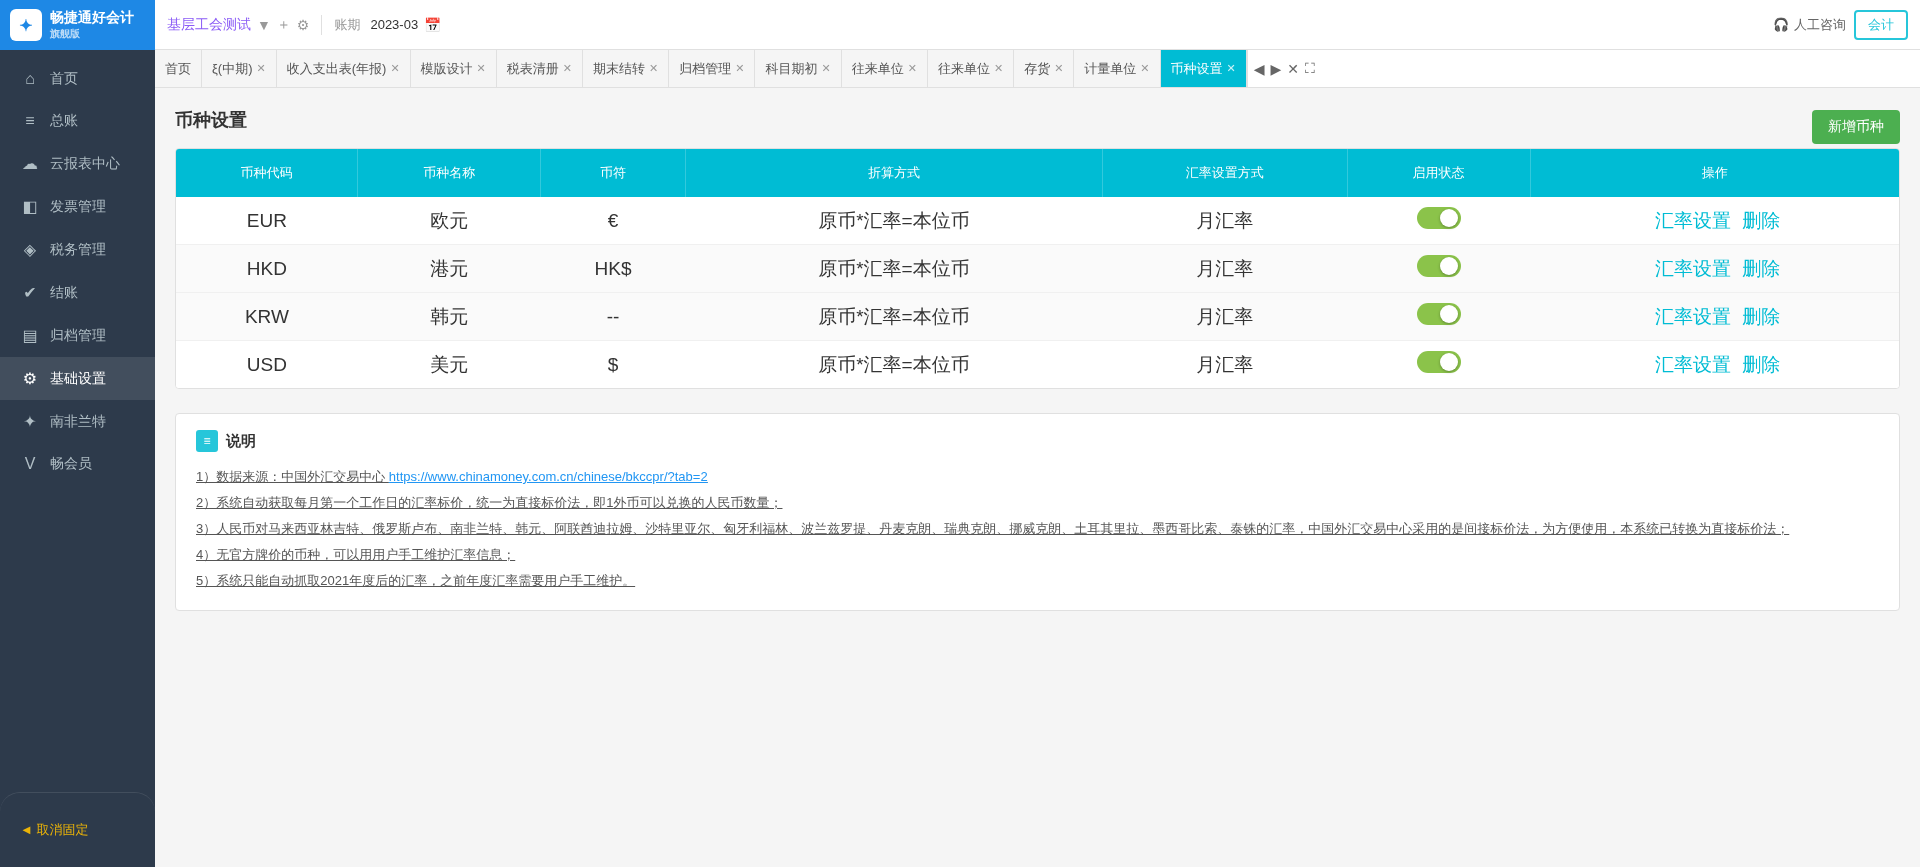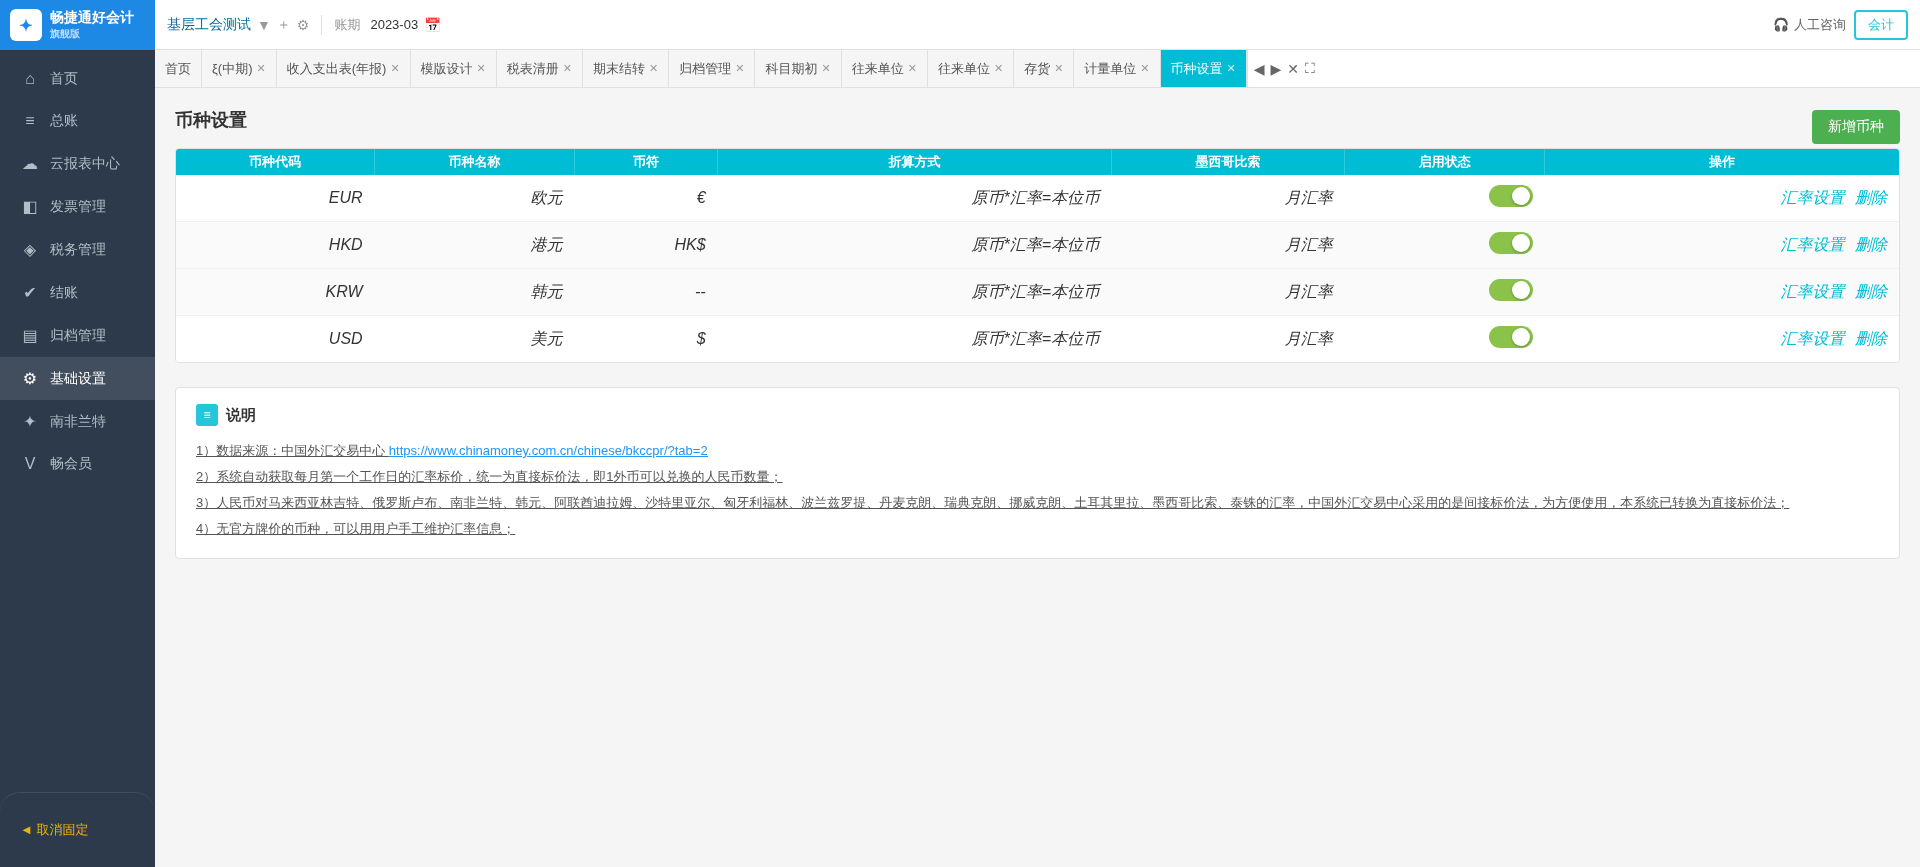--- a/index.html
+++ b/index.html
@@ -74,21 +74,21 @@
       height: 50px;
       display: flex;
       align-items: center;
       padding: 0 12px;
       border-bottom: 1px solid #e0e0e0;
       gap: 8px;
     }
     .topbar-left {
       display: flex; align-items: center; gap: 6px; flex: 1;
     }
-    .company-name { font-size: 14px; color: #0369a1; }
+    .company-name { font-size: 14px; color: #8b5cf6; }
     .topbar-icon { color: #999; cursor: pointer; font-size: 14px; }
     .topbar-divider { width: 1px; height: 20px; background: #e0e0e0; margin: 0 6px; }
     .period-label { color: #999; font-size: 13px; }
     .period-value { color: #333; font-size: 13px; font-weight: 500; }
     .topbar-right { display: flex; align-items: center; gap: 8px; }
     .service-btn {
       display: flex; align-items: center; gap: 4px;
       color: #666; font-size: 13px; cursor: pointer;
     }
     .account-btn {
@@ -158,35 +158,34 @@
     
     .table-wrap {
       background: white;
       border-radius: 4px;
       overflow: hidden;
       border: 1px solid #e0e0e0;
     }
     table { width: 100%; border-collapse: collapse; }
     thead tr { background: #00bcd4; color: white; }
     thead th {
-      padding: 4px 12px;
+      padding: 15px 12px;
       text-align: center;
-      font-weight: 700;
+      font-weight: 400;
       font-size: 13px;
       border-right: 1px solid rgba(255,255,255,0.2);
     }
     thead th:last-child { border-right: none; }
     tbody tr { border-bottom: 1px solid #f0f0f0; }
     tbody tr:last-child { border-bottom: none; }
     tbody td {
       padding: 10px 12px;
-      text-align: right;
+      text-align: center;
       color: #333;
-      font-size: 16px;
-      font-style: italic;
+      font-size: 19px;
     }
     .action-link { color: #00bcd4; cursor: pointer; text-decoration: none; margin: 0 6px; }
     .action-delete { color: #00bcd4; cursor: pointer; }
 
     
     .toggle {
       display: inline-flex;
       align-items: center;
       cursor: pointer;
     }
@@ -387,21 +386,21 @@
     </div>
 
     <div class="table-wrap">
       <table>
         <thead>
           <tr>
             <th>币种代码</th>
             <th>币种名称</th>
             <th>币符</th>
             <th>折算方式</th>
-            <th>墨西哥比索</th>
+            <th>汇率设置方式</th>
             <th>启用状态</th>
             <th>操作</th>
           </tr>
         </thead>
         <tbody id="table-body">
         <tr style="background: white;">
     <td>EUR</td>
     <td>欧元</td>
     <td>€</td>
     <td>原币*汇率=本位币</td>
@@ -479,16 +478,17 @@
     <div class="notes-section">
       <div class="notes-title">
         <div class="note-icon">≡</div>
         <span>说明</span>
       </div>
       <ul class="notes-list" id="notes-list">
       <li>1）数据来源：中国外汇交易中心 <a href="#">https://www.chinamoney.com.cn/chinese/bkccpr/?tab=2</a></li>
           <li>2）系统自动获取每月第一个工作日的汇率标价，统一为直接标价法，即1外币可以兑换的人民币数量；</li>
           <li>3）人民币对马来西亚林吉特、俄罗斯卢布、南非兰特、韩元、阿联酋迪拉姆、沙特里亚尔、匈牙利福林、波兰兹罗提、丹麦克朗、瑞典克朗、挪威克朗、土耳其里拉、墨西哥比索、泰铢的汇率，中国外汇交易中心采用的是间接标价法，为方便使用，本系统已转换为直接标价法；</li>
           <li>4）无官方牌价的币种，可以用用户手工维护汇率信息；</li>
+          <li>5）系统只能自动抓取2021年度后的汇率，之前年度汇率需要用户手工维护。</li>
         </ul>
     </div>
   </div>
 </div>
 
 </body></html>

